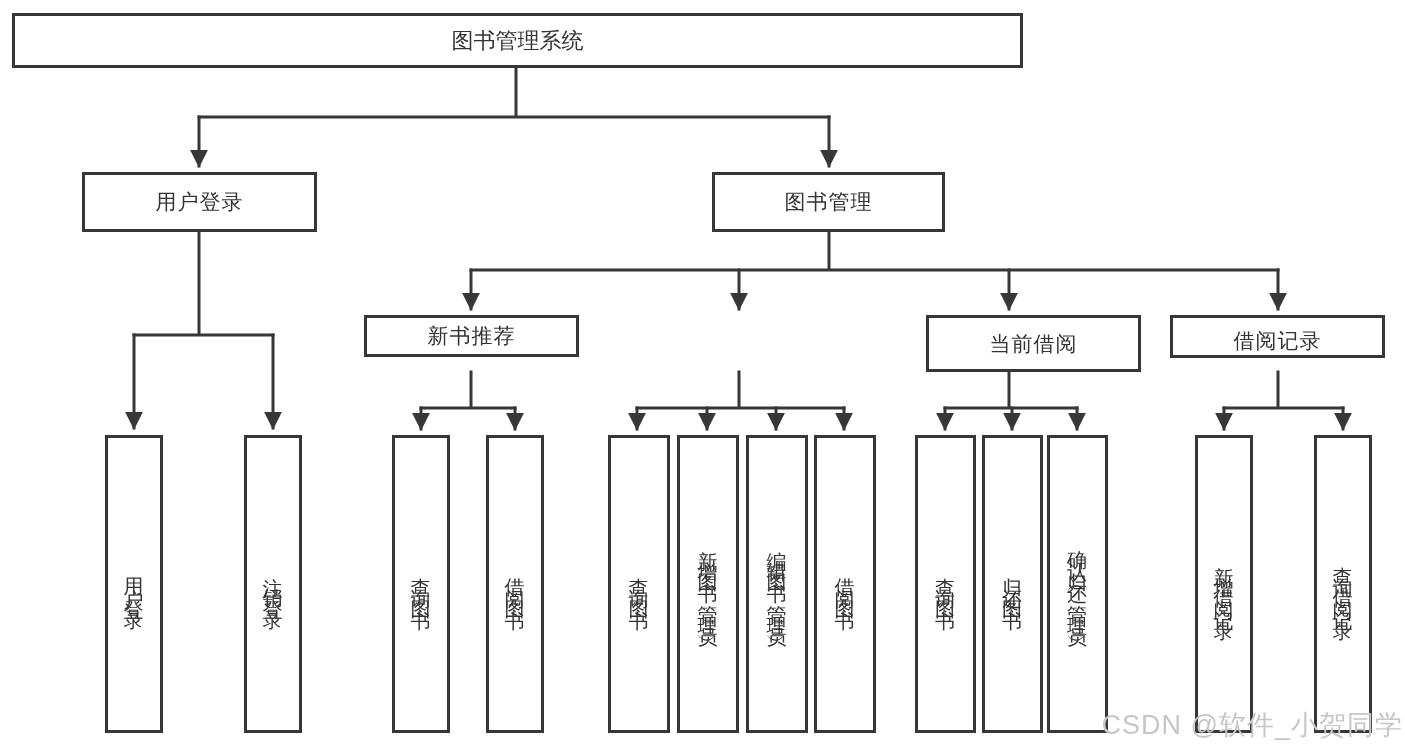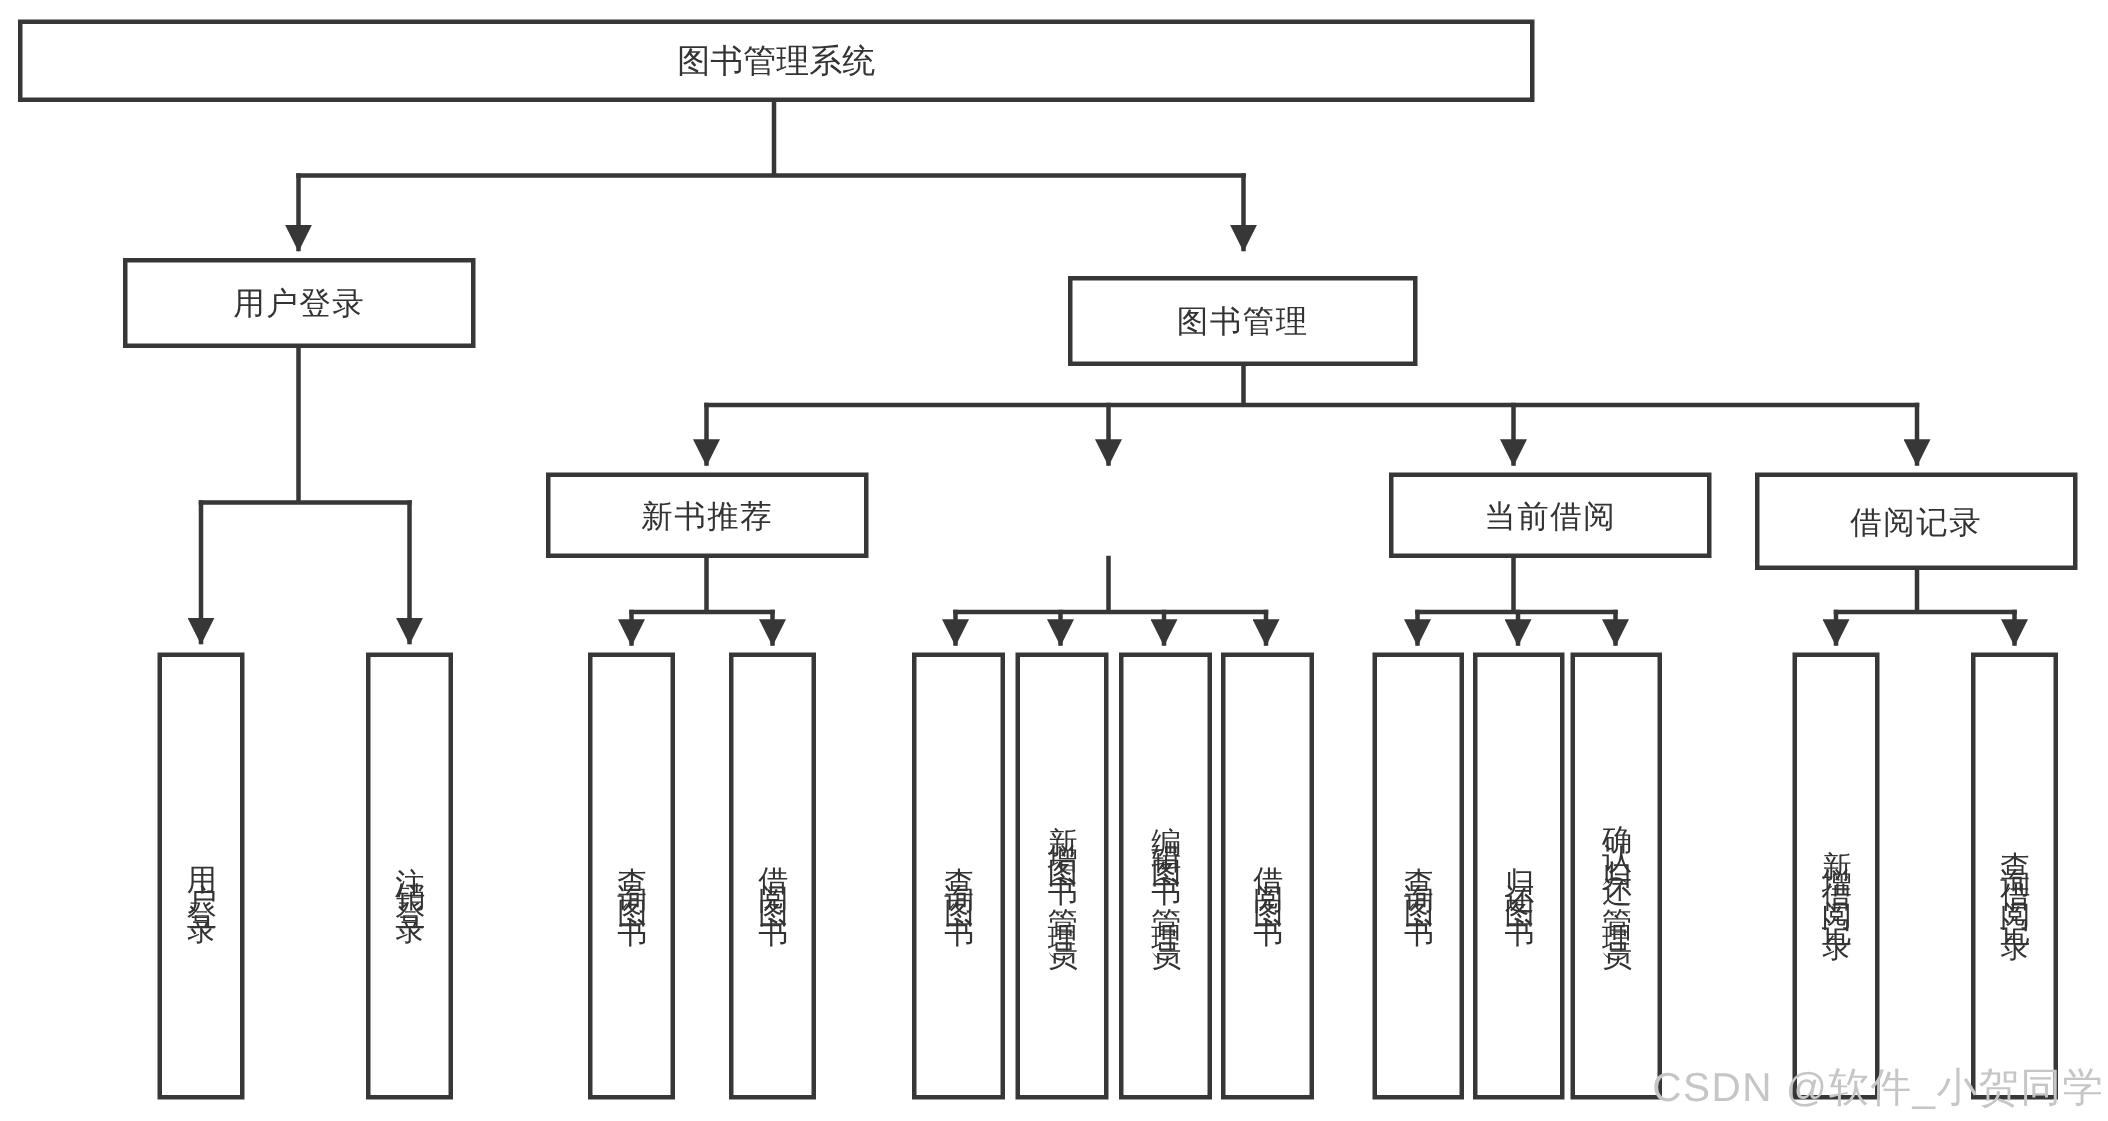--- a/index.html
+++ b/index.html
@@ -115,31 +115,31 @@
     <line class="ln" x1="1343" y1="408" x2="1343" y2="429" marker-end="url(#arrow)"></line>
   </svg>
 
   <div class="box root-node" style="left:12px; top:13px; width:1011px; height:55px;">
     <span>图书管理系统</span>
   </div>
 
   <div class="box h-node" style="left:82px; top:172px; width:235px; height:60px;">
     <span>用户登录</span>
   </div>
-  <div class="box h-node" style="left:712px; top:172px; width:233px; height:60px;margin-top:12px;">
+  <div class="box h-node" style="left:712px; top:172px; width:233px; height:60px;">
     <span>图书管理</span>
   </div>
 
-  <div class="box h-node" style="left:364px; top:315px; width:215px; height:57px;">
+  <div class="box h-node" style="left:364px; top:315px; width:215px; height:42px;">
     <span>新书推荐</span>
   </div>
   <div class="box h-node" style="left:902px; top:315px; width:215px; height:57px;margin-left:24px;">
     <span>当前借阅</span>
   </div>
-  <div class="box h-node" style="left:1170px; top:315px; width:215px; height:65px;">
+  <div class="box h-node" style="left:1170px; top:315px; width:215px; height:43px;align-items:flex-end;">
     <span>借阅记录</span>
   </div>
 
   <div class="box leaf" style="left:105px;">
     <span class="v-label">用户登录</span>
   </div>
   <div class="box leaf" style="left:244px;">
     <span class="v-label">注销登录</span>
   </div>
 

